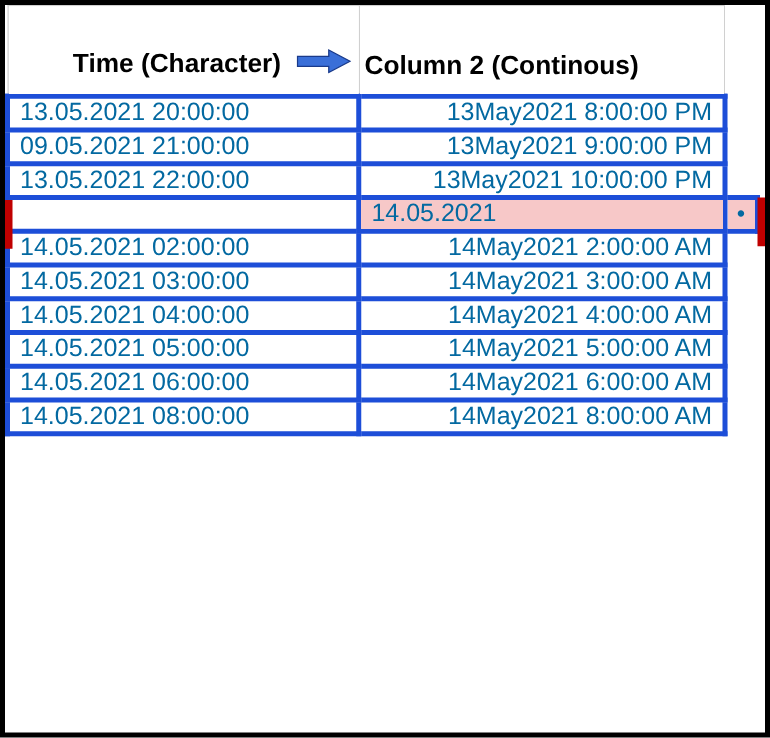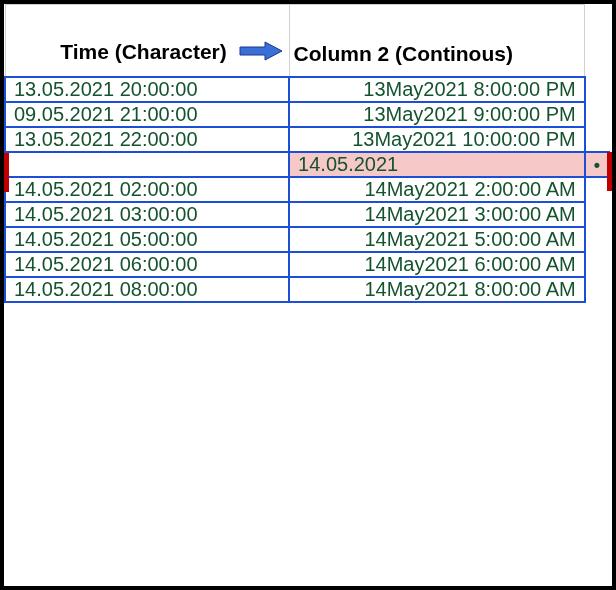--- a/index.html
+++ b/index.html
@@ -34,26 +34,26 @@
       width: 51%;
       text-align: left;
       padding: 0 0 10px 4px;
       font-weight: bold;
       font-size: 21px;
       color: #000;
       position: relative;
       margin-top: 15px;
     }
     .data-row td {
-      border: 2px solid #1d4ed8;
+      border: 4px solid #1d4ed8;
       height: 22px;
       font-size: 20px;
       padding: 0 8px;
       vertical-align: middle;
-      color: #14532d;
+      color: #0369a1;
     }
     .col1 { text-align: left; }
     .col2 { text-align: right; }
     .hl {
       position: relative;
     }
     .hl td {
       background: #f7c8c8;
     }
     .hl::before, .hl::after {
@@ -115,20 +115,24 @@
       </tr>
       <tr class="data-row">
         <td class="col1"><span>14.05.2021 02:00:00</span></td>
         <td class="col2"><span>14May2021 2:00:00 AM</span></td>
       </tr>
       <tr class="data-row">
         <td class="col1"><span>14.05.2021 03:00:00</span></td>
         <td class="col2"><span>14May2021 3:00:00 AM</span></td>
       </tr>
       <tr class="data-row">
+        <td class="col1"><span>14.05.2021 04:00:00</span></td>
+        <td class="col2"><span>14May2021 4:00:00 AM</span></td>
+      </tr>
+      <tr class="data-row">
         <td class="col1"><span>14.05.2021 05:00:00</span></td>
         <td class="col2"><span>14May2021 5:00:00 AM</span></td>
       </tr>
       <tr class="data-row">
         <td class="col1"><span>14.05.2021 06:00:00</span></td>
         <td class="col2"><span>14May2021 6:00:00 AM</span></td>
       </tr>
       <tr class="data-row">
         <td class="col1"><span>14.05.2021 08:00:00</span></td>
         <td class="col2"><span>14May2021 8:00:00 AM</span></td>

